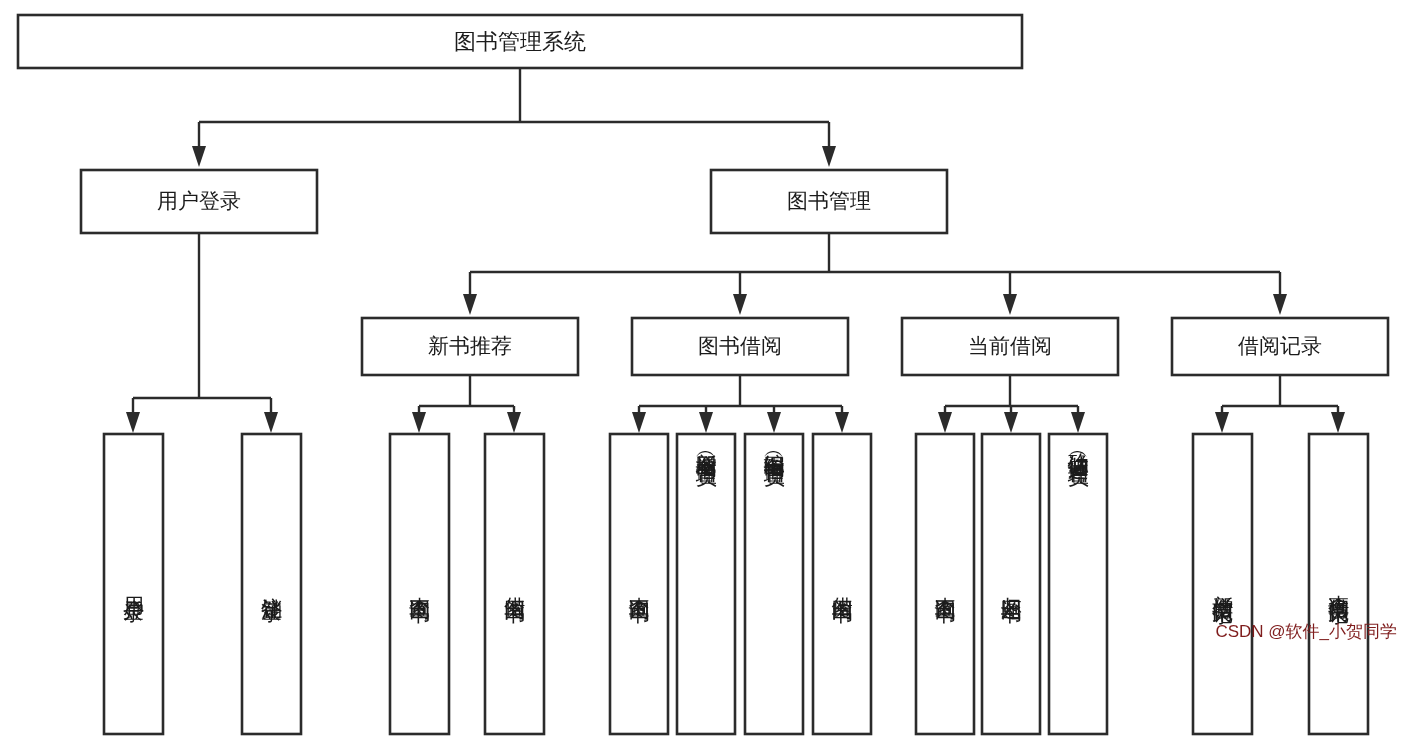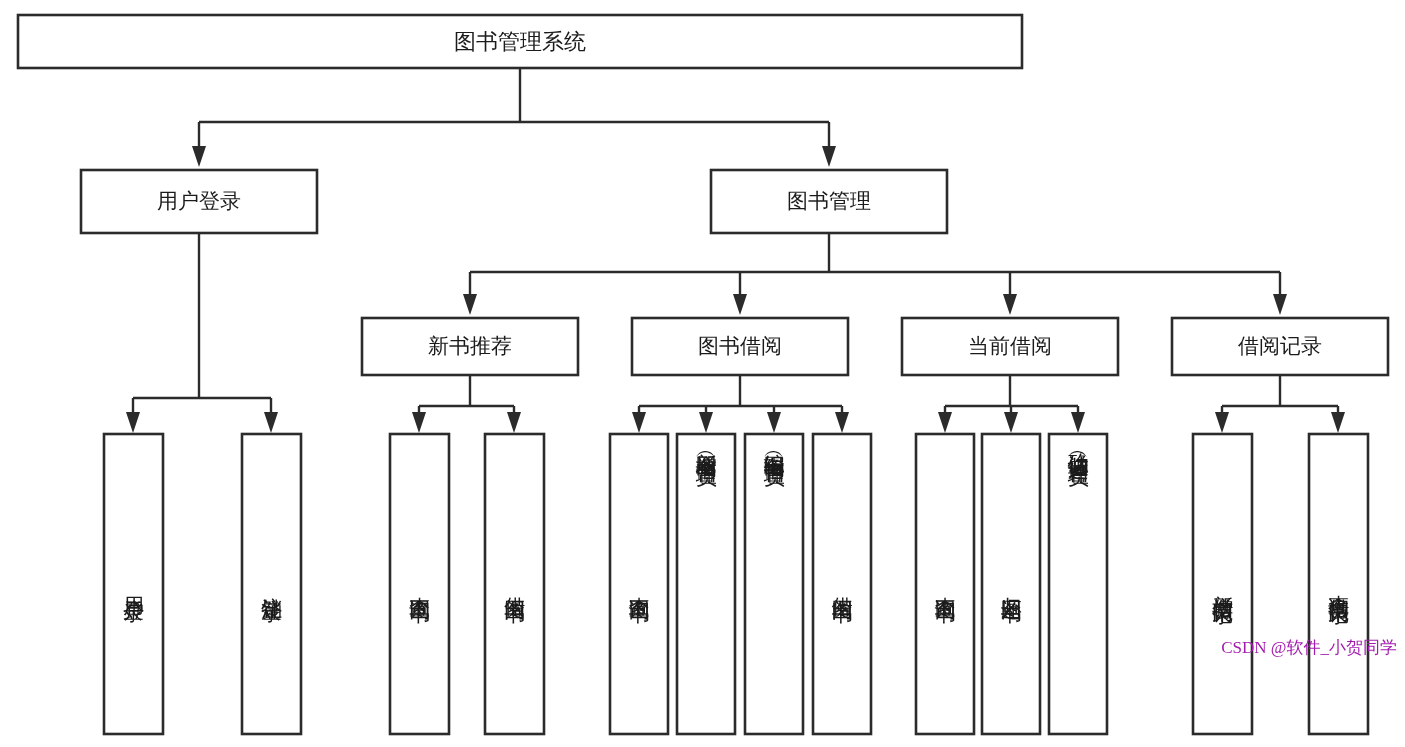--- a/index.html
+++ b/index.html
@@ -67,24 +67,24 @@
     font-family: "DejaVu Sans", "Liberation Sans", sans-serif;
     font-size: 21px;
     line-height: 1.08;
     color: #1b1b1b;
     letter-spacing: 2px;
     white-space: nowrap;
   }
   .watermark {
     position: absolute;
     right: 8px;
-    bottom: 0;
-    font-family: Liberation Serif, serif;
+    bottom: 16px;
+    font-family: Liberation Sans, sans-serif;
     font-size: 17px;
-    color: #a21caf;
+    color: #7f1d1d;
     white-space: nowrap;
     user-select: none;
   }
 </style>
 </head>
 <body>
 
 <div id="diagram-root">
 
   <svg class="diagram-canvas" viewBox="0 0 1405 747">

